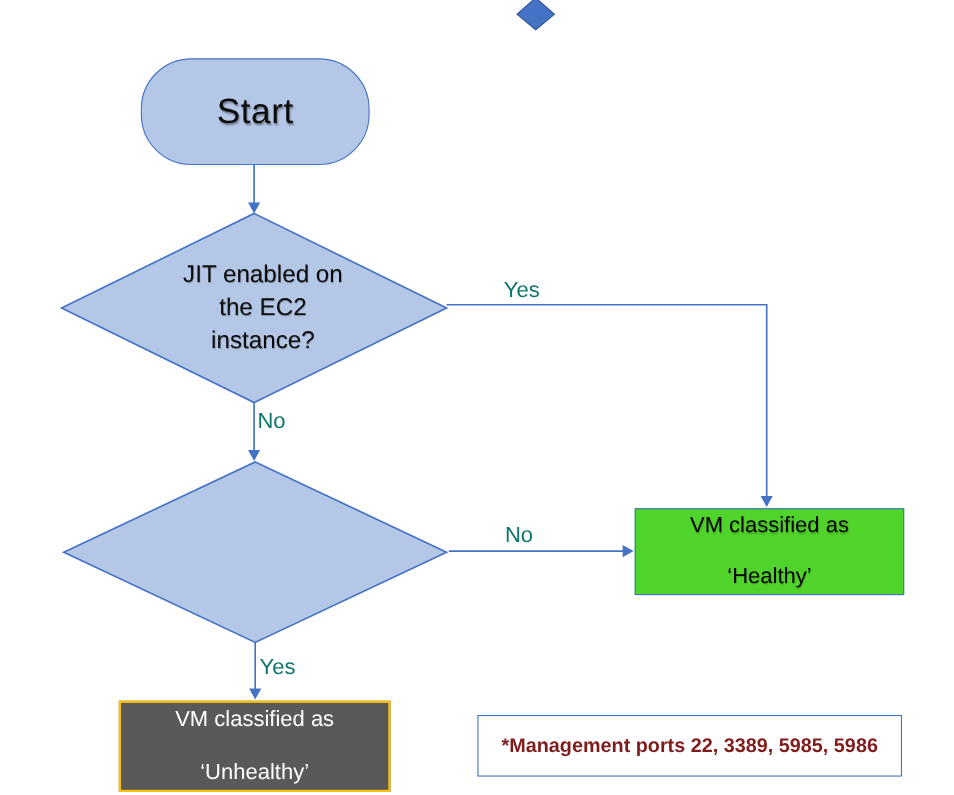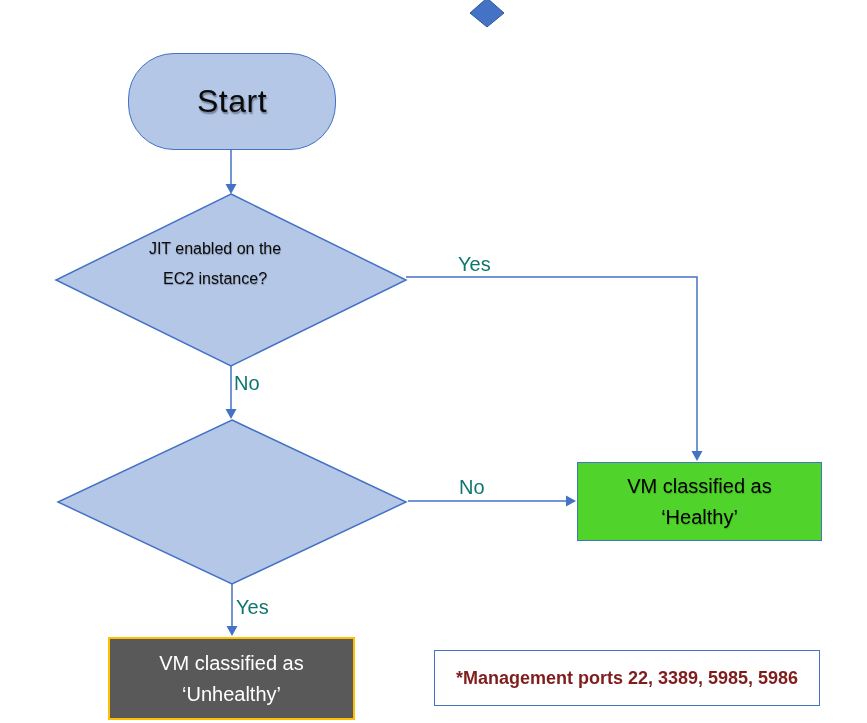--- a/index.html
+++ b/index.html
@@ -28,32 +28,32 @@
     font-size:32px;letter-spacing:0.5px;
     text-shadow:1px 1.5px 1.5px rgba(0,0,0,0.38);
   }
 
   .diamond-svg{overflow:visible;}
   .diamond-svg polygon{fill:var(--node-fill);stroke:var(--node-border);stroke-width:1.5;}
   .dsvg1{left:55px;top:193px;width:352px;height:174px;}
   .dsvg2{left:57px;top:419px;width:350px;height:166px;}
 
   .dtext{position:absolute;text-align:center;}
-  .dtext1{left:140px;top:234px;width:150px;font-size:16px;line-height:30px;
+  .dtext1{left:164px;top:234px;width:150px;font-size:22px;line-height:30px;
           text-shadow:0.5px 1px 1px rgba(0,0,0,0.28);}
   .dtext2{left:157px;top:445px;width:150px;font-size:14px;line-height:19px;}
 
   .edge-label{position:absolute;font-size:20px;line-height:24px;color:#0f766e;}
   .lbl-yes1{left:458px;top:252px;}
   .lbl-no1{left:234px;top:371px;}
   .lbl-no2{left:459px;top:475px;}
   .lbl-yes2{left:236px;top:595px;}
 
   .result-box{
-    display:flex;flex-direction:column;align-items:center;justify-content:center;
+    display:flex;flex-direction:column;align-items:center;justify-content:space-between;
     text-align:center;font-size:20px;line-height:31px;
   }
   .box-healthy{
     left:577px;top:462px;width:243px;height:77px;
     background:var(--healthy-fill);border:1.5px solid var(--node-border);
     color:#000;text-shadow:0.5px 1px 1px rgba(0,0,0,0.2);
   }
   .box-unhealthy{
     left:108px;top:637px;width:243px;height:79px;
     background:var(--unhealthy-fill);border:2px solid var(--unhealthy-border);

